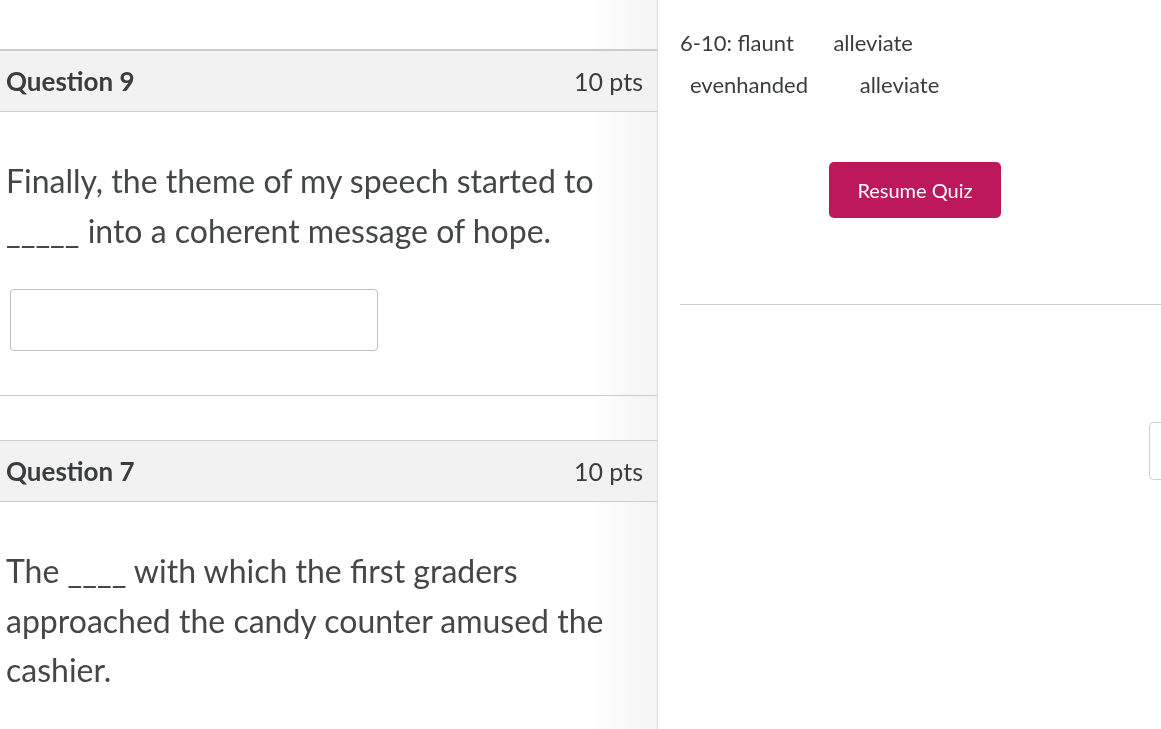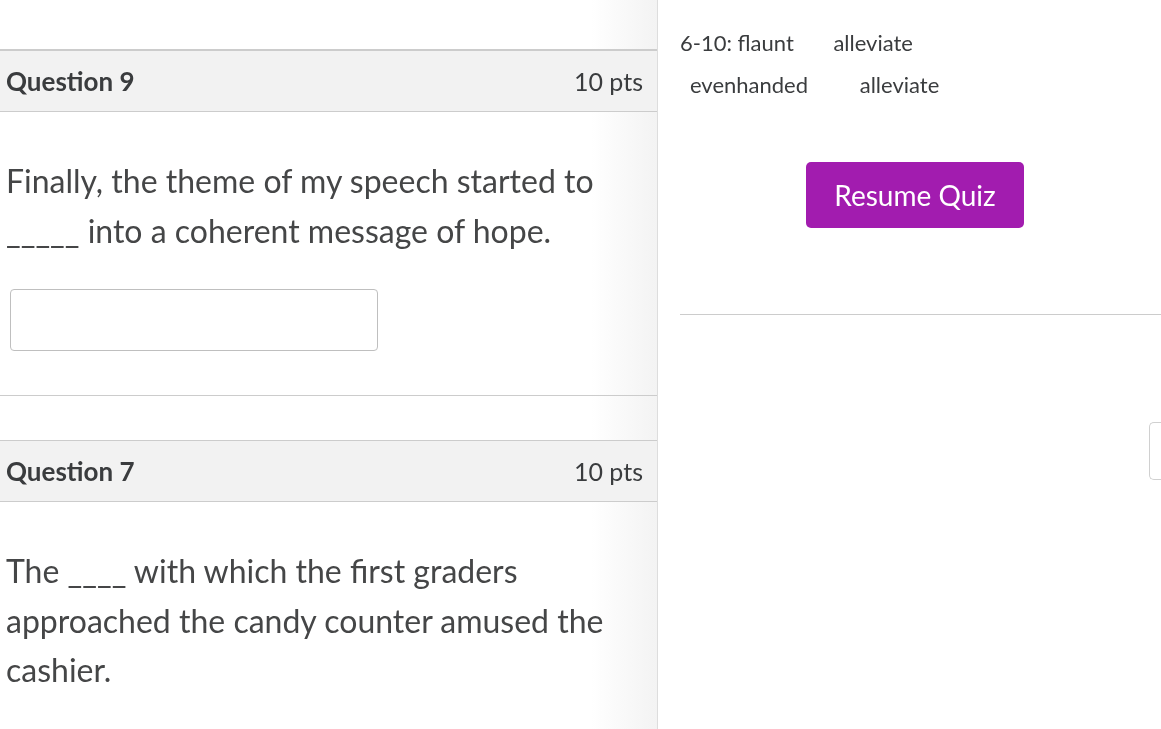--- a/index.html
+++ b/index.html
@@ -77,25 +77,25 @@
     }
     .wordbank .w1 { margin-right: 34px; }
     .wordbank .w2 { margin-left: 10px; margin-right: 46px; margin-top: 24px; }
     .resume-wrap {
       padding: 56px 0 0 0;
       display: flex;
       justify-content: center;
       width: 470px;
     }
     .resume-btn {
-      background: #a21caf;
+      background: #be185d;
       color: #fff;
       border: none;
       border-radius: 5px;
-      font-size: 28px;
+      font-size: 20px;
       padding: 16px 28px;
       cursor: pointer;
       font-family: inherit;
     }
     .hr-right {
       margin-top: 86px;
       border: none;
       border-top: 1px solid #ccc;
       width: 100%;
     }

